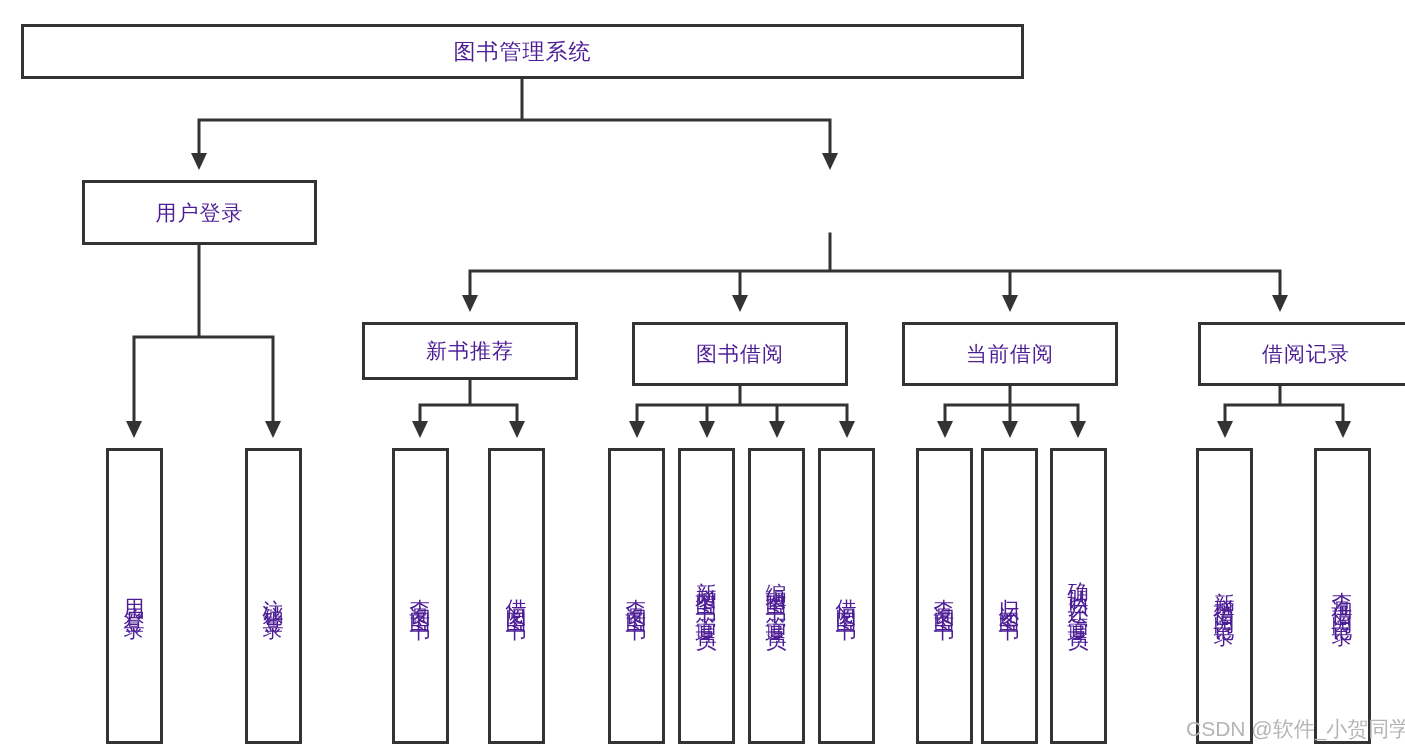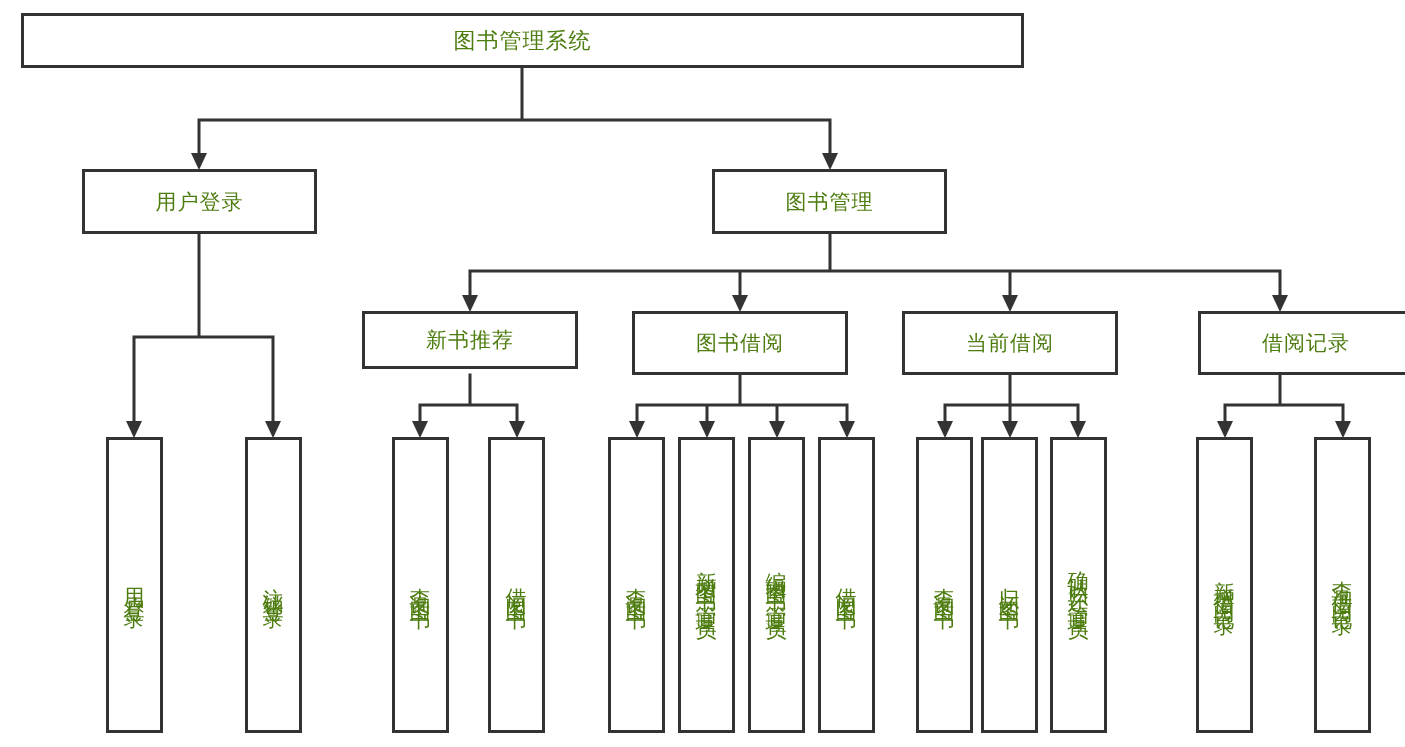--- a/index.html
+++ b/index.html
@@ -31,25 +31,26 @@
   }
   .connectors polygon {
     fill: #333333;
     stroke: none;
   }
   .node {
     position: absolute;
     box-sizing: border-box;
     background: #ffffff;
     border: 3px solid #333333;
-    color: #4d7c0f;
+    color: #4c1d95;
     display: flex;
     align-items: center;
     justify-content: center;
     text-align: center;
+    margin-top: 11px;
   }
   .node.h {
     font-size: 21px;
     letter-spacing: 1px;
   }
   .node.root {
     font-size: 22px;
   }
   .node.v > span {
     writing-mode: vertical-rl;
@@ -119,23 +120,20 @@
     </g>
   </svg>
 
   <div class="node h root" style="left:21px; top:13px; width:1003px; height:55px;">
     <span>图书管理系统</span>
   </div>
 
   <div class="node h" style="left:82px; top:169px; width:235px; height:65px;">
     <span>用户登录</span>
   </div>
-  <div class="node h" style="left:712px; top:169px; width:235px; height:65px;">
-    <span>图书管理</span>
-  </div>
 
   <div class="node h" style="left:362px; top:311px; width:216px; height:58px;">
     <span>新书推荐</span>
   </div>
   <div class="node h" style="left:632px; top:311px; width:216px; height:64px;">
     <span>图书借阅</span>
   </div>
   <div class="node h" style="left:902px; top:311px; width:216px; height:64px;">
     <span>当前借阅</span>
   </div>
@@ -180,14 +178,15 @@
     <span>确认归还（管理员）</span>
   </div>
 
   <div class="node v" style="left:1196px; top:437px; width:57px; height:296px;">
     <span>新增借阅记录</span>
   </div>
   <div class="node v" style="left:1314px; top:437px; width:57px; height:296px;">
     <span>查询借阅记录</span>
   </div>
 
+  <div class="watermark">CSDN @软件_小贺同学</div>
 
 </div>
 
 </body></html>

